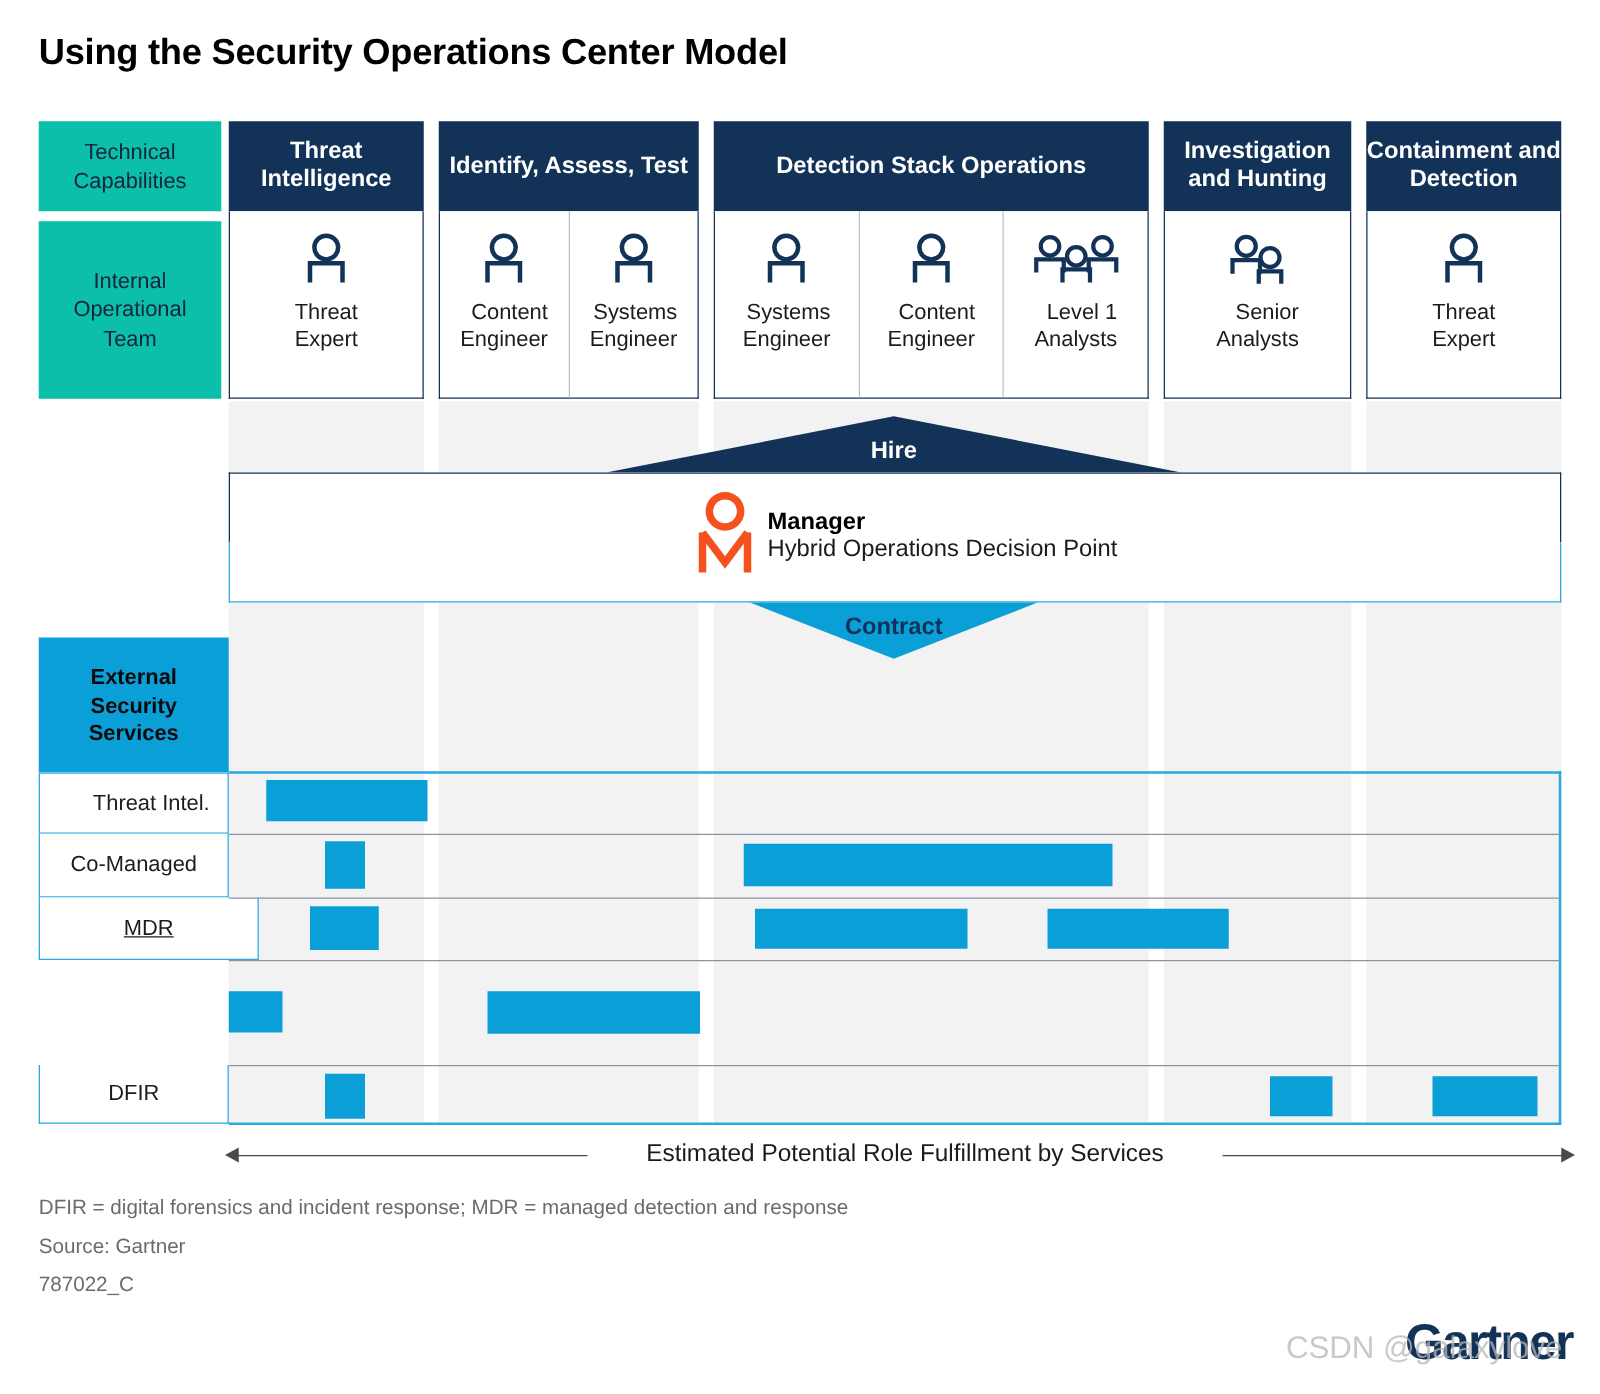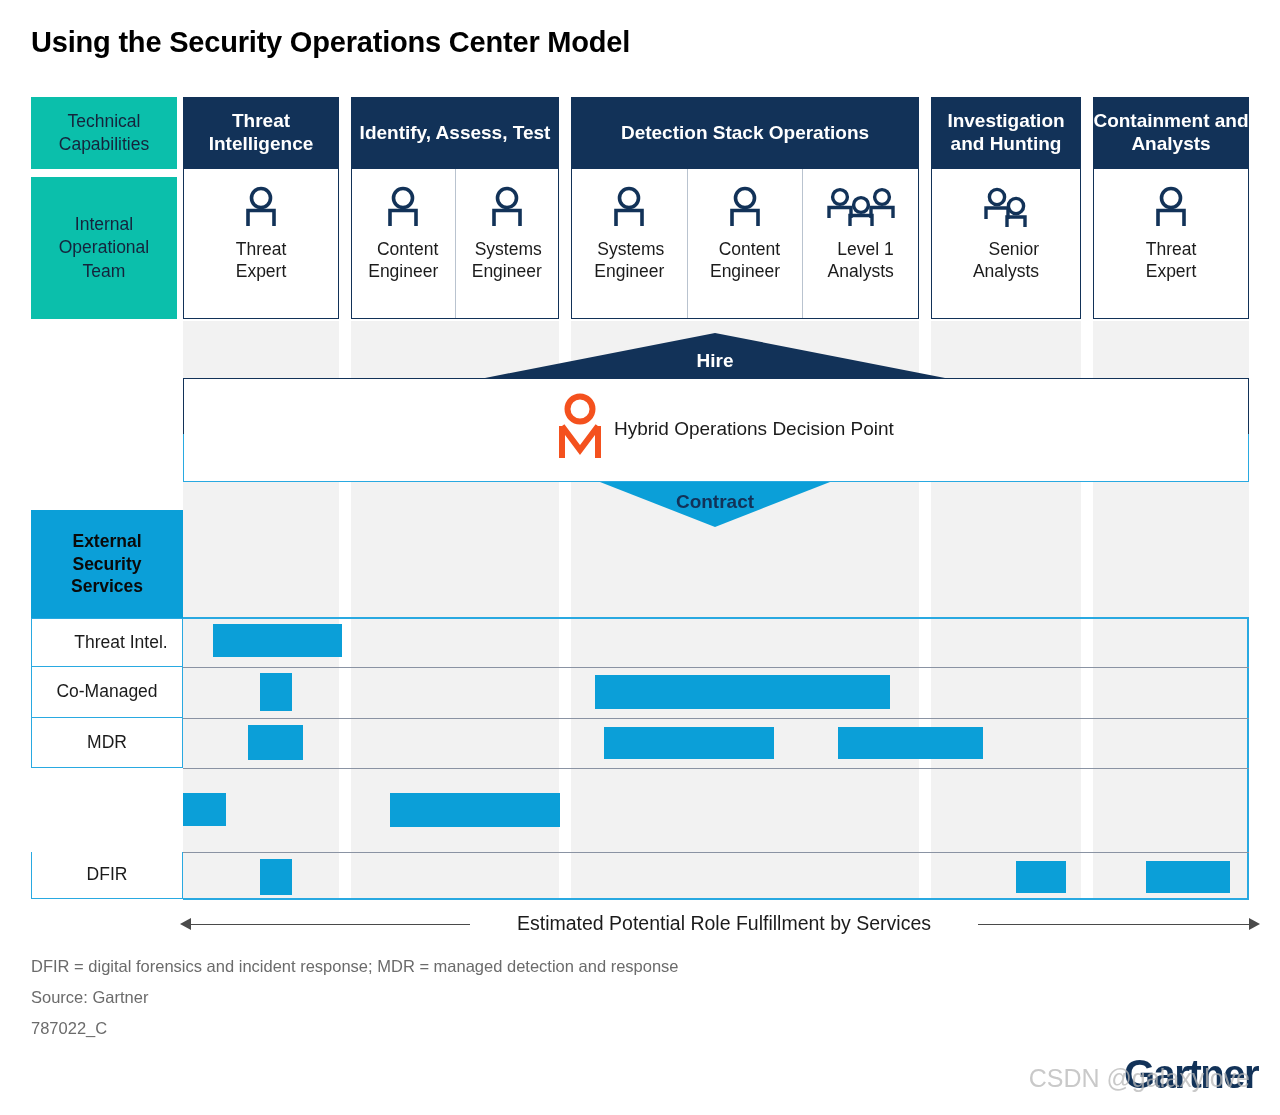--- a/index.html
+++ b/index.html
@@ -223,21 +223,21 @@
           <path d="M8 35 L8 24 L30 24 L30 35" fill="none" stroke="#123258" stroke-width="3.4"></path>
           <circle cx="38" cy="22" r="7.6" fill="none" stroke="#123258" stroke-width="3.4"></circle>
           <path d="M29 43 L29 33 L47 33 L47 43" fill="none" stroke="#123258" stroke-width="3.4"></path>
         </svg>
       </div>
       <div class="lbl">Senior
 Analysts</div>
     </div>
   </div>
 
-  <div class="abs cap-head" style="left:1093px;top:97px;width:156px;height:72px;">Containment and Analysts</div>
+  <div class="abs cap-head" style="left:1093px;top:97px;width:156px;height:72px;">Containment and Detection</div>
   <div class="abs role-wrap" style="left:1093px;top:169px;width:156px;height:150px;">
     <div class="role">
       <div class="ico">
         <svg width="46" height="46" viewBox="0 0 46 46">
             <circle cx="23" cy="14" r="9.5" fill="none" stroke="#123258" stroke-width="3.6"></circle>
             <path d="M10 42 L10 26.5 L36 26.5 L36 42" fill="none" stroke="#123258" stroke-width="3.6"></path>
           </svg>
       </div>
       <div class="lbl">Threat
 Expert</div>
@@ -261,36 +261,37 @@
   <div class="mgr-content" style="left:556px;top:392px;">
     <div style="margin-right:10px;">
       <svg width="48" height="70" viewBox="0 0 48 70">
         <circle cx="24" cy="17" r="12.5" fill="none" stroke="#f4511e" stroke-width="6"></circle>
         <path d="M6 34 L6 66" stroke="#f4511e" stroke-width="6" fill="none"></path>
         <path d="M42 34 L42 66" stroke="#f4511e" stroke-width="6" fill="none"></path>
         <path d="M6 34 L24 58 L42 34" stroke="#f4511e" stroke-width="6" fill="none"></path>
       </svg>
     </div>
     <div class="mgr-text">
+      <b>Manager</b>
       <span>Hybrid Operations Decision Point</span>
     </div>
   </div>
 
   <div class="abs" style="left:600px;top:482px;width:230px;height:45px;">
     <div class="tri-down"></div>
     <div class="tri-label" style="top:9px;left:0;color:#123258;">Contract</div>
   </div>
 
   <div class="abs ext-head" style="left:31px;top:510px;width:152px;height:108px;white-space:pre-line;">External
 Security
 Services</div>
 
   <div class="abs svc-label first" style="left:31px;top:618px;width:152px;height:49px;padding-left:28px;">Threat Intel.</div>
   <div class="abs svc-label" style="left:31px;top:667px;width:152px;height:51px;">Co-Managed</div>
-  <div class="abs svc-label" style="left:31px;top:718px;width:152px;height:50px;">MDR</div>
+  <div class="abs svc-label" style="left:31px;top:718px;width:176px;height:50px;text-decoration:underline;">MDR</div>
   <div class="abs svc-label" style="left:31px;top:852px;width:152px;height:47px;">DFIR</div>
 
   <div class="abs" style="left:183px;top:617px;width:1066px;height:283px;border:2px solid #29a9e1;border-left:none;pointer-events:none;"></div>
   <div class="abs rowline" style="left:183px;top:667px;width:1066px;"></div>
   <div class="abs rowline" style="left:183px;top:718px;width:1066px;"></div>
   <div class="abs rowline" style="left:183px;top:768px;width:1066px;"></div>
   <div class="abs rowline" style="left:183px;top:852px;width:1066px;"></div>
 
   <div class="abs bar" style="left:213px;top:624px;width:129px;height:33px;"></div>
 

